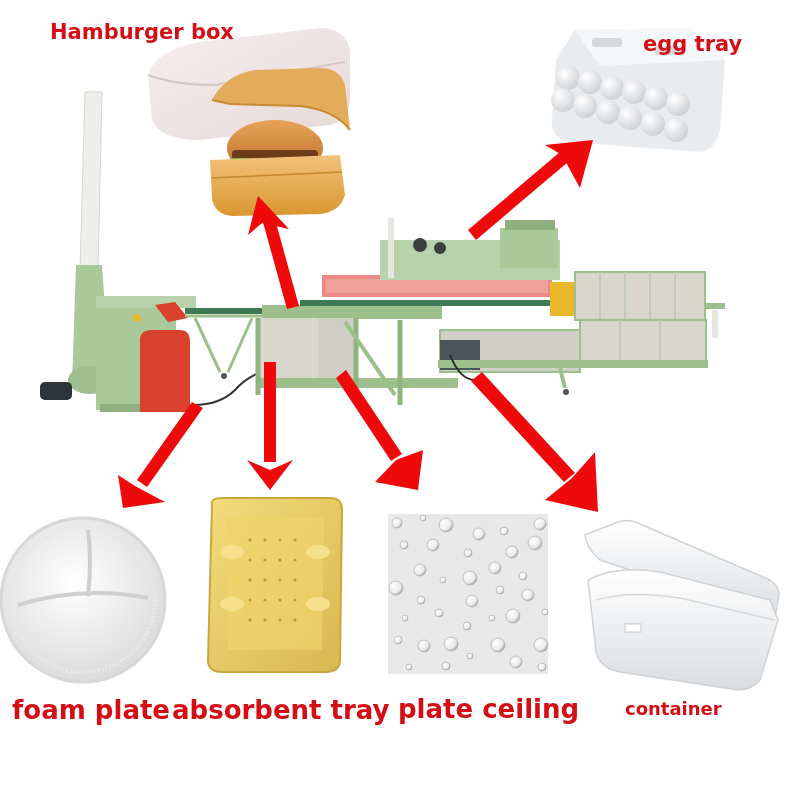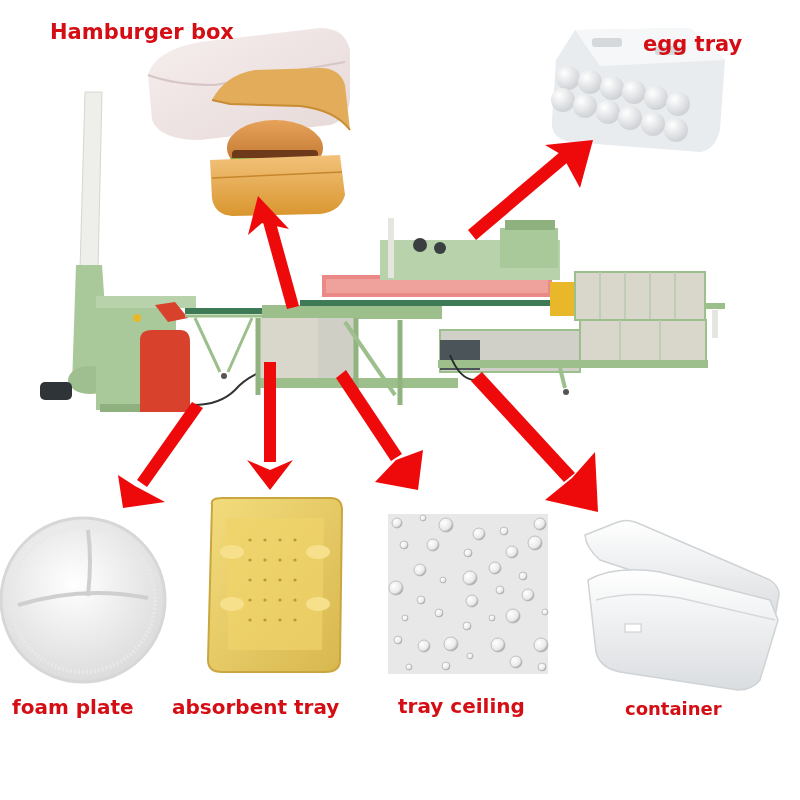--- a/index.html
+++ b/index.html
@@ -1,20 +1,20 @@
 <!DOCTYPE html>
 <html><head>
 <meta charset="utf-8">
 <style>
   html, body { margin: 0; padding: 0; background: #ffffff; }
   body { width: 800px; height: 800px; position: relative; overflow: hidden;
          font-family: "DejaVu Sans", "Liberation Sans", sans-serif; }
   .label { position: absolute; color: #d40e14; font-weight: bold; white-space: nowrap; line-height: 1; }
   .lbl-top { font-size: 21px; }
-  .lbl-bottom { font-size: 20px; }
+  .lbl-bottom { font-size: 26px; }
   .stage { position: absolute; left: 0; top: 0; width: 800px; height: 800px; }
 </style>
 </head>
 <body>
 
 <svg class="stage" width="800" height="800" viewBox="0 0 800 800" xmlns="http://www.w3.org/2000/svg">
   <defs>
     <linearGradient id="gBurgerBox" x1="0" y1="0" x2="0" y2="1">
       <stop offset="0" stop-color="#f2c27a"></stop>
       <stop offset="1" stop-color="#d9962f"></stop>
@@ -266,14 +266,14 @@
     <path d="M588 580 Q615 565 660 572 L770 600 L778 620 L760 680 Q752 690 738 690 L620 672 Q600 668 596 652 Z" fill="url(#gCont)" stroke="#cfd3d6" stroke-width="1.5"></path>
     <path d="M596 600 Q630 590 680 598 L775 620" fill="none" stroke="#d5d8db" stroke-width="1.5"></path>
     <rect x="625" y="624" width="16" height="8" fill="#ffffff" stroke="#c8cbce" stroke-width="1"></rect>
   </g>
 </svg>
 
 <div class="label lbl-top" style="left:50px; top:22px;">Hamburger box</div>
 <div class="label lbl-top" style="left:643px; top:10px;margin-top:24px;">egg tray</div>
 <div class="label lbl-bottom" style="left:12px; top:697px;">foam plate</div>
 <div class="label lbl-bottom" style="left:172px; top:697px;">absorbent tray</div>
-<div class="label lbl-bottom" style="left:398px; top:696px;">tray ceiling</div>
+<div class="label lbl-bottom" style="left:398px; top:696px;">plate ceiling</div>
 <div class="label lbl-bottom" style="left:625px; top:700px; font-size:18px;">container</div>
 
 </body></html>

